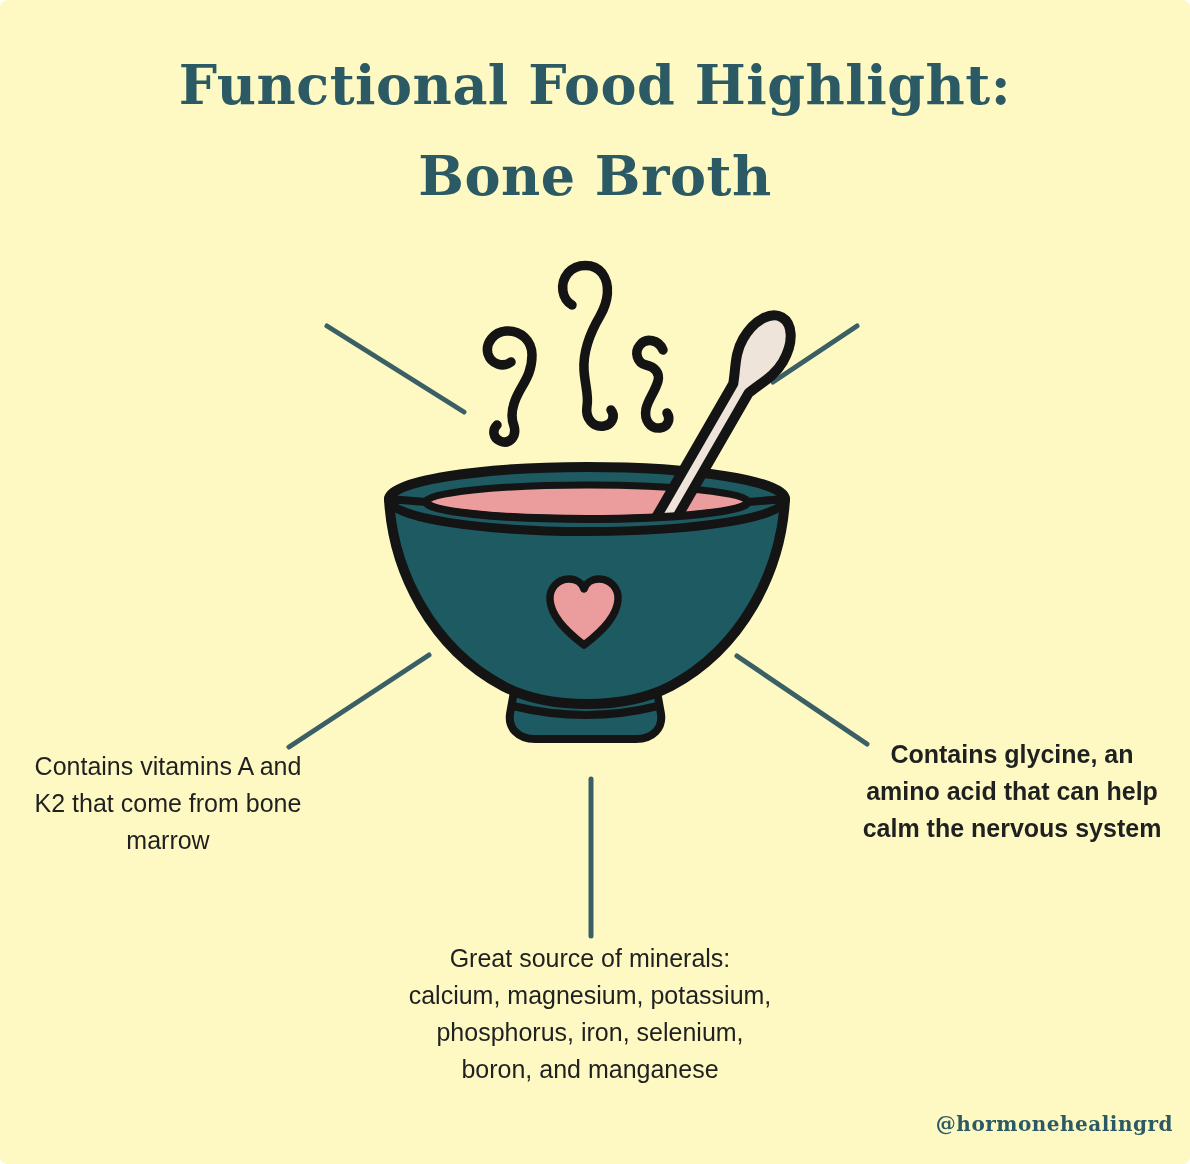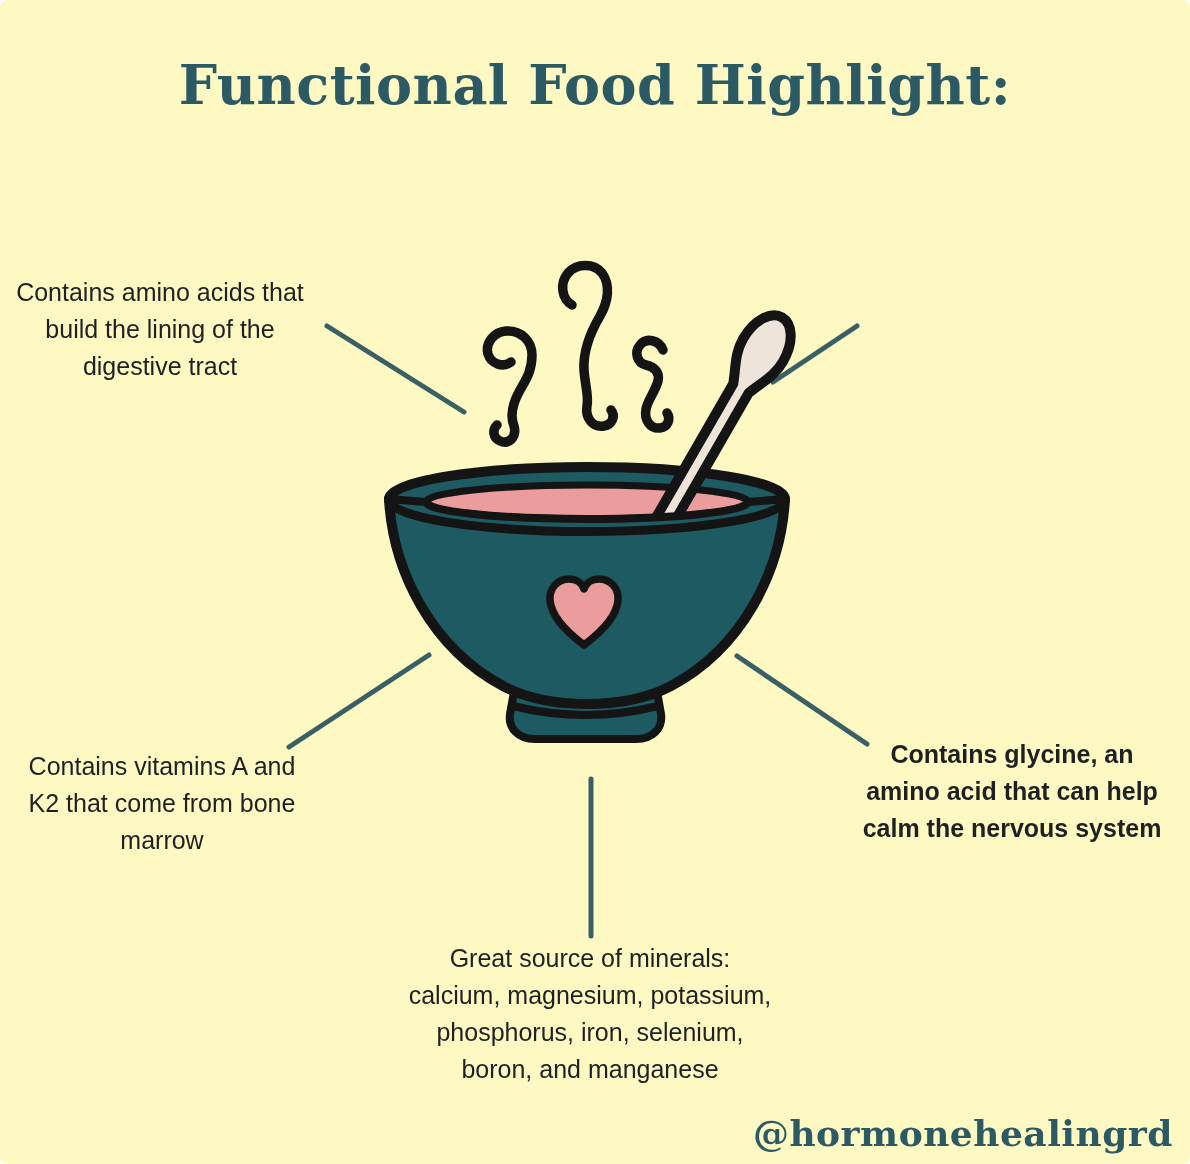--- a/index.html
+++ b/index.html
@@ -35,41 +35,42 @@
   .callout {
     position: absolute;
     color: #1f2020;
     font-size: 25px;
     line-height: 37px;
     text-align: center;
     white-space: pre-line;
   }
   .callout-top-left     { left: 10px;  top: 274px; width: 300px; }
   .callout-top-right    { left: 851px; top: 276px; width: 320px; }
-  .callout-bottom-left  { left: 12px;  top: 748px; width: 300px; }
+  .callout-bottom-left  { left: 18px;  top: 748px; width: 300px; }
   .callout-bottom-right { left: 851px; top: 736px; width: 322px; font-weight: bold; }
   .callout-bottom-center{ left: 390px; top: 940px; width: 400px; }
   .handle {
     position: absolute;
     right: 17px;
     top: 1112px;
     font-family: "DejaVu Serif", serif;
     font-weight: bold;
-    font-size: 36px;
+    font-size: 20px;
     color: #2b5a64;
     letter-spacing: 0.5px;
   }
 </style>
 </head>
 <body>
 
 <div class="canvas">
 
   <div class="title">
     <div>Functional Food Highlight:</div>
+    <div>Bone Broth</div>
   </div>
 
   <svg class="illustration-svg" viewBox="0 0 1190 1164">
 
     <g fill="none" stroke-width="5" stroke-linecap="round" stroke="#3a6066">
       <line x1="327" y1="326" x2="464" y2="412"></line>
       <line x1="857" y1="326" x2="773" y2="382"></line>
       <line x1="429" y1="655" x2="289" y2="747"></line>
       <line x1="737" y1="656" x2="867" y2="744"></line>
       <line x1="591" y1="779" x2="591" y2="936"></line>
@@ -108,23 +109,20 @@
     </g>
 
     <path d="M 389 499 A 198 32 0 0 0 785 499 L 748 502
              A 161 17 0 0 1 426 502 Z" stroke-width="8" stroke-linejoin="round" fill="#1d5a62" stroke="#141415"></path>
 
     <path d="M 584 645 C 563 629 551 615 550 600 C 549 588 558 579 569 579
              C 576 579 582 583 584 589 C 586 583 592 579 599 579
              C 610 579 619 588 618 600 C 617 615 605 629 584 645 Z" stroke-width="7.5" stroke-linejoin="round" fill="#eb9c9d" stroke="#141415"></path>
   </svg>
 
-  <div class="callout callout-top-left">Contains amino acids that
-build the lining of the
-digestive tract</div>
 
 
   <div class="callout callout-bottom-left">Contains vitamins A and
 K2 that come from bone
 marrow</div>
 
   <div class="callout callout-bottom-right">Contains glycine, an
 amino acid that can help
 calm the nervous system</div>
 

